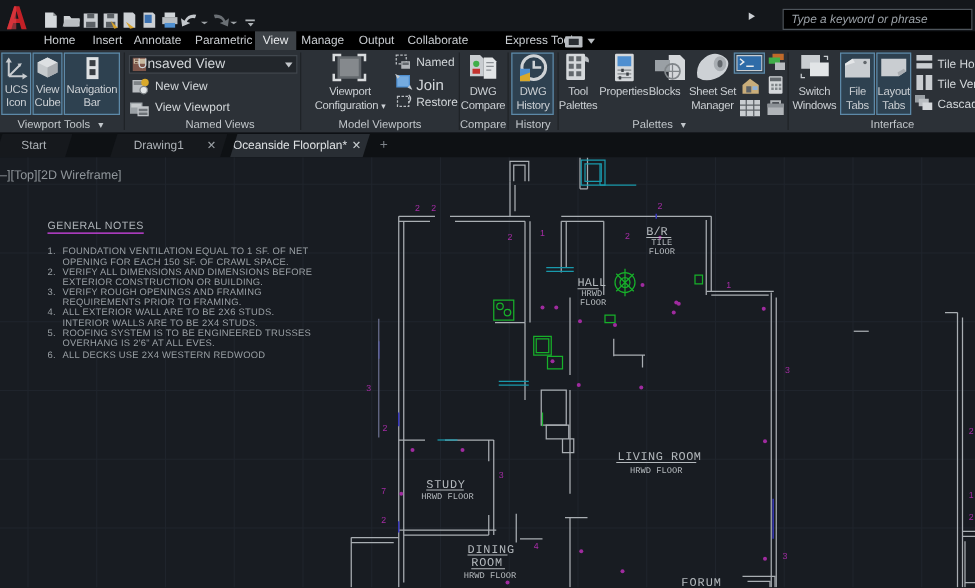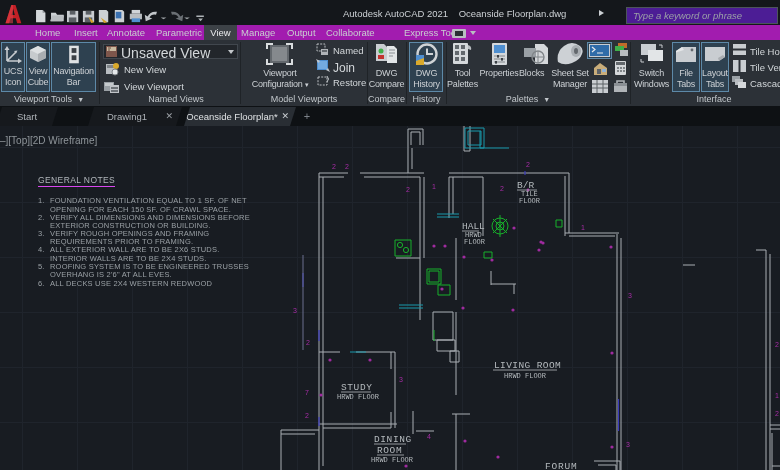--- a/index.html
+++ b/index.html
@@ -1,21 +1,21 @@
 <!DOCTYPE html>
 <html><head>
 <meta charset="utf-8">
 <style>
   * { margin:0; padding:0; box-sizing:border-box; }
   html,body { width:780px; height:470px; overflow:hidden; background:#181c22; font-family:"Liberation Sans",sans-serif; }
   #page { position:relative; width:780px; height:470px; }
   .abs { position:absolute; }
   
   #titlebar { position:absolute; left:0; top:0; width:780px; height:25px; background:#14171b; }
-  #menurow { position:absolute; left:0; top:25px; width:780px; height:15px; background:#a21caf; }
+  #menurow { position:absolute; left:0; top:25px; width:780px; height:15px; background:#000000; }
   .mtab { position:absolute; top:0; height:15px; font-size:9.5px; color:#c9cdd1; line-height:15px; }
   .mtab.active { background:#3d4247; color:#e8eaec; padding:0 7px; }
   
   #ribbon { position:absolute; left:0; top:40px; width:780px; height:66px; background:#2c3137; }
   .rsep { position:absolute; top:2px; width:1px; height:62px; background:#1f2327; }
   .plabel { position:absolute; top:53px; height:13px; font-size:9px; color:#c2c7cb; text-align:center; line-height:13px; white-space:nowrap; }
   .rbtnhl { position:absolute; background:#2e4150; border:1px solid #5d89a8; }
   .rtext { position:absolute; font-size:9px; letter-spacing:-0.2px; color:#ccd0d4; text-align:center; line-height:10.5px; white-space:nowrap; }
   
   #filetabs { position:absolute; left:0; top:106px; width:780px; height:20px; background:#0e1114; }
@@ -68,23 +68,22 @@
 
         <path d="M123 8 q3 -6 10 -5 l-1 3 q-5 -1 -7 3 l3 1 l-7 3 l-1 -7 z" fill="#c3c7cb"></path>
         <path d="M137 9 l3 2 l3 -2 z" fill="#9ea3a7"></path>
 
         <path d="M158 8 q-3 -6 -10 -5 l1 3 q5 -1 7 3 l-3 1 l7 3 l1 -7 z" fill="#6a6f74"></path>
         <path d="M162 9 l3 2 l3 -2 z" fill="#9ea3a7"></path>
 
         <path d="M175 7 h8 v1.5 h-8 z M177 10 l2.5 3 l2.5 -3 z" fill="#aeb3b7"></path>
       </g>
     </svg>
-    <div class="abs" style="left:343px;top:8px;font-size:9.5px;color:#cdd1d5;white-space:nowrap">Autodesk AutoCAD 2021&nbsp;&nbsp;&nbsp;&nbsp;Oceanside Floorplan.dwg</div>
     <div class="abs" style="left:599px;top:10px;width:0;height:0;border-left:5px solid #ccd0d4;border-top:3.5px solid transparent;border-bottom:3.5px solid transparent"></div>
-    <div class="abs" style="left:626px;top:7px;width:152px;height:17px;background:#4c1d95;border:1px solid #4d545b;color:#9ba1a7;font-style:italic;font-size:9.5px;line-height:15px;padding-left:6px">Type a keyword or phrase</div>
+    <div class="abs" style="left:626px;top:7px;width:152px;height:17px;background:#000000;border:1px solid #4d545b;color:#9ba1a7;font-style:italic;font-size:9.5px;line-height:15px;padding-left:6px">Type a keyword or phrase</div>
   </div>
   <div id="menurow">
     <div class="mtab" style="left:35px">Home</div>
     <div class="mtab" style="left:74px">Insert</div>
     <div class="mtab" style="left:107px">Annotate</div>
     <div class="mtab" style="left:156px">Parametric</div>
     <div class="mtab active" style="left:204px;width:33px;text-align:center;padding:0">View</div>
     <div class="mtab" style="left:241px">Manage</div>
     <div class="mtab" style="left:287px">Output</div>
     <div class="mtab" style="left:326px">Collaborate</div>
@@ -129,21 +128,21 @@
     <div class="rtext" style="left:26px;top:26px;width:24px">View<br>Cube</div>
     <div class="rtext" style="left:51px;top:26px;width:45px">Navigation<br>Bar</div>
     <div class="plabel" style="left:0;width:98px">Viewport Tools &nbsp;<span style="font-size:7px">▼</span></div>
 
     <div class="abs" style="left:103px;top:4px;width:135px;height:15px;background:#22262b;border:1px solid #41474e"></div>
     <svg class="abs" style="left:106px;top:6px" width="11" height="11" viewBox="0 0 11 11">
         <rect x="0" y="0" width="11" height="11" fill="#7e564b"></rect>
         <rect x="1" y="1" width="9" height="4" fill="#c9b9a0"></rect>
         <path d="M2 2 h3 M2 4 h2" stroke="#6a4a40" stroke-width="1"></path>
       </svg>
-    <div class="abs" style="left:121px;top:5px;font-size:14px;color:#d3d7da">Unsaved View</div>
+    <div class="abs" style="left:110px;top:5px;font-size:11px;color:#d3d7da">Unsaved View</div>
     <div class="abs" style="left:228px;top:10px;width:0;height:0;border-top:4px solid #c3c7cb;border-left:3.5px solid transparent;border-right:3.5px solid transparent"></div>
     <svg class="abs" style="left:105px;top:22px" width="15" height="14" viewBox="0 0 15 14">
       <rect x="1" y="2" width="9" height="10" fill="#b9bdc1"></rect>
         <rect x="2" y="3" width="7" height="3" fill="#7f8488"></rect>
       <circle cx="11" cy="4" r="3" fill="#d9a92b"></circle>
         <circle cx="10" cy="10" r="3" fill="#e5e8ea" stroke="#7f8488"></circle>
     </svg>
     <div class="abs" style="left:124px;top:24px;font-size:9.5px;color:#d3d7da">New View</div>
     <svg class="abs" style="left:104px;top:39px" width="16" height="15" viewBox="0 0 16 15">
       <rect x="0" y="3" width="10" height="9" fill="#9aa0a5"></rect>

